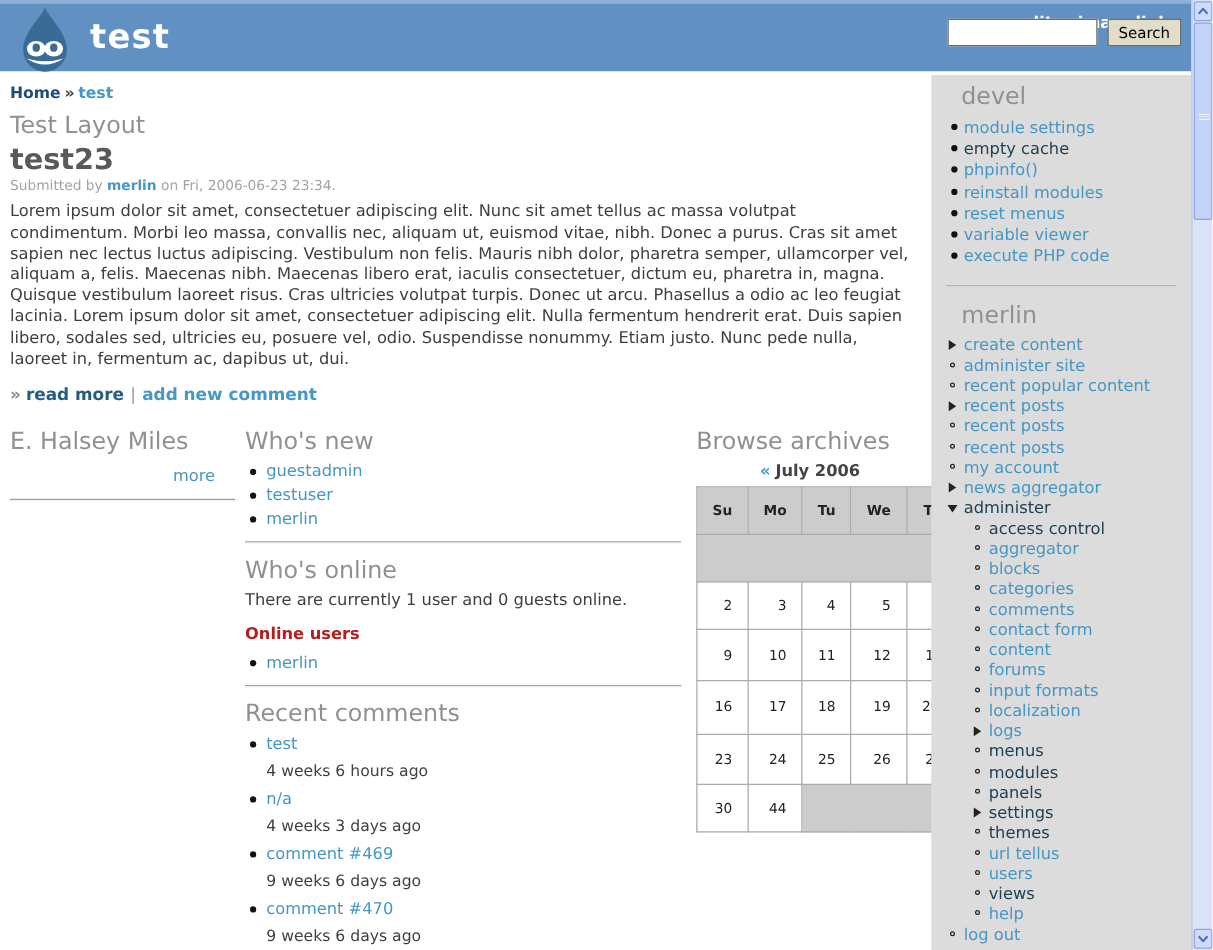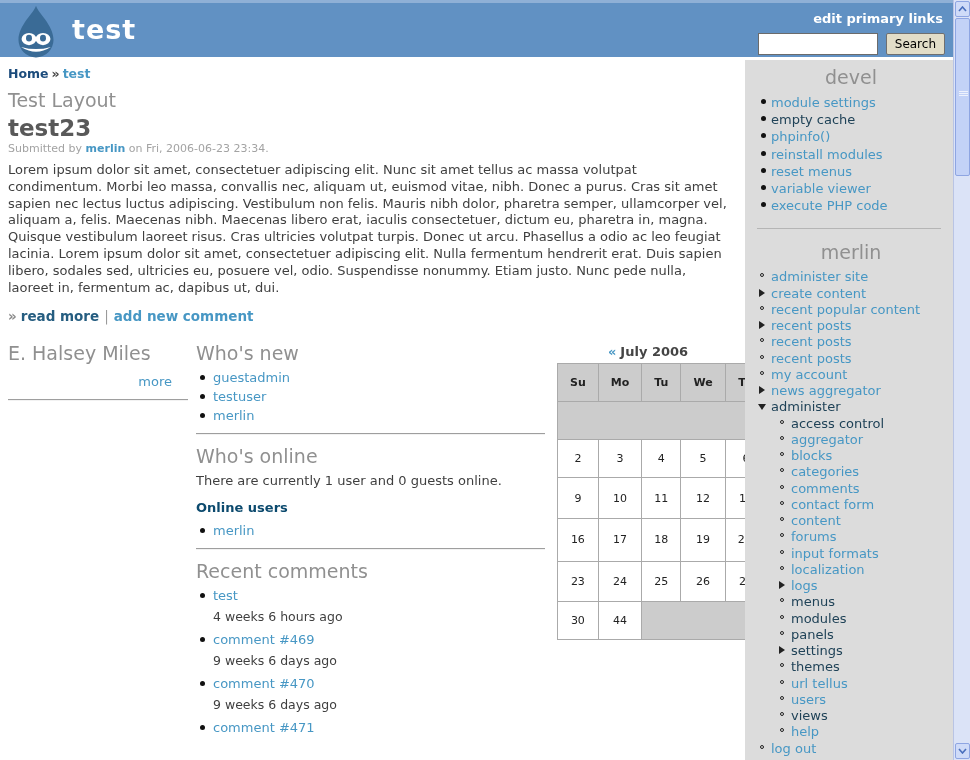--- a/index.html
+++ b/index.html
@@ -23,21 +23,21 @@
     background:var(--header-blue);border-top:3px solid var(--header-top);
   }
   .logo{position:absolute;left:8px;top:1px;}
   .site-name{
     position:absolute;left:72px;top:11px;color:#ffffff;
     font-size:27px;font-weight:bold;letter-spacing:1px;
   }
   .edit-links{
     position:absolute;right:10px;top:8px;color:#ffffff;font-weight:bold;font-size:13px;
   }
-  .search-row{position:absolute;right:8px;top:30px;display:flex;gap:8px;}
+  .search-row{position:absolute;right:8px;top:12px;display:flex;gap:8px;}
   .search-input{
     width:120px;height:22px;border:1px solid #6b6b6b;background:#ffffff;
     font-size:12px;padding:2px 4px;font-family:inherit;
   }
   .search-btn{
     height:22px;padding:1px 8px;font-size:12px;font-family:inherit;color:#000;
     background:#e2ddc8;border:1px solid #6f6f6f;border-radius:2px;cursor:pointer;
   }
 
   
@@ -67,40 +67,40 @@
 
   ul.plain{list-style:none;margin:0;padding:0;font-size:13px;}
   ul.plain li{position:relative;padding-left:17px;margin-bottom:4px;}
   .blt{position:absolute;display:inline-block;}
   .b-disc{left:4px;top:5px;width:5px;height:5px;border-radius:50%;background:#111;}
   .b-circle{left:3px;top:4px;width:4px;height:4px;border-radius:50%;border:1px solid #222;background:transparent;}
   .b-tri-right{left:2px;top:3px;width:0;height:0;border-left:6px solid #222;border-top:4px solid transparent;border-bottom:4px solid transparent;}
   .b-tri-down{left:1px;top:5px;width:0;height:0;border-top:6px solid #222;border-left:4px solid transparent;border-right:4px solid transparent;}
 
   .status-text{font-size:13px;margin:2px 0 10px 0;}
-  .sub-title{font-size:13px;font-weight:bold;color:#0c4a6e;margin:12px 0 8px 0;}
+  .sub-title{font-size:13px;font-weight:bold;color:#b91c1c;margin:12px 0 8px 0;}
   .c-time{font-size:12.5px;color:var(--body-text);font-weight:normal;margin-top:6px;}
   #recent-comments-list li{margin-bottom:8px;}
 
   
   .cal-nav{font-size:13px;text-align:center;margin:2px 0 4px 0;font-weight:bold;color:#444;}
   .cal-nav a{color:var(--link);margin-right:4px;}
   table.cal{border-collapse:collapse;width:182px;font-size:11px;}
-  table.cal th,table.cal td{border:1px solid #aaaaaa;text-align:center;padding:12px;height:21px;width:26px;}
+  table.cal th,table.cal td{border:1px solid #aaaaaa;text-align:right;padding:12px;height:21px;width:26px;}
   table.cal th{background:#cccccc;font-weight:bold;color:#222;}
   td.cal-empty{background:#cccccc;}
   td.cal-day{background:#ffffff;color:#222;cursor:pointer;}
   td.cal-day.sel{background:var(--sel-day);border:6px solid #4c1d95;color:#10243c;}
 
   
   .sidebar{
     position:absolute;left:745px;top:60px;width:208px;height:700px;
     background:var(--sidebar-bg);padding:4px 8px 0 12px;
   }
-  .sidebar .block-title{margin:2px 0 6px 0;text-align:center;}
+  .sidebar .block-title{margin:2px 0 6px 12px;}
   ul.menu{list-style:none;margin:0;padding:0;font-size:13px;}
   ul.menu li{position:relative;padding-left:14px;line-height:17.2px;}
   ul.menu.tight li{line-height:16.25px;}
   ul.menu li.ind{margin-left:20px;}
   hr.block-sep{border:0;border-top:1px solid #b5b5b5;margin:14px 4px 12px 0;}
 
   
   .scrollbar{
     position:absolute;right:0;top:0;width:17px;height:760px;
     background:#dbe3f7;border-left:1px solid #b9c4e4;
@@ -179,27 +179,29 @@
       <div class="status-text">There are currently 1 user and 0 guests online.</div>
       <div class="sub-title">Online users</div>
       <ul class="plain" id="online-users-list">
           <li><span class="blt b-disc"></span><a class="lnk">merlin</a></li>
         </ul>
       <hr class="div">
 
       <div class="block-title">Recent comments</div>
       <ul class="plain" id="recent-comments-list">
           <li><span class="blt b-disc"></span><a class="lnk">test</a><div class="c-time">4 weeks 6 hours ago</div></li>
+          <li><span class="blt b-disc"></span><a class="lnk">n/a</a><div class="c-time">4 weeks 3 days ago</div></li>
           <li><span class="blt b-disc"></span><a class="lnk">comment #469</a><div class="c-time">9 weeks 6 days ago</div></li>
           <li><span class="blt b-disc"></span><a class="lnk">comment #470</a><div class="c-time">9 weeks 6 days ago</div></li>
           <li><span class="blt b-disc"></span><a class="lnk">comment #471</a></li>
         </ul>
     </div>
 
     <div class="col-cal">
+      <div class="block-title">Browse archives</div>
       <div class="cal-nav">
         <a>«</a><span>July 2006</span>
       </div>
       <table class="cal">
         <thead id="cal-head">
             <tr>
               <th>Su</th>
               <th>Mo</th>
               <th>Tu</th>
               <th>We</th>
@@ -270,22 +272,22 @@
         <li><span class="blt b-disc"></span><a class="lnk">reinstall modules</a></li>
         <li><span class="blt b-disc"></span><a class="lnk">reset menus</a></li>
         <li><span class="blt b-disc"></span><a class="lnk">variable viewer</a></li>
         <li><span class="blt b-disc"></span><a class="lnk">execute PHP code</a></li>
       </ul>
   </div>
   <hr class="block-sep">
   <div>
     <div class="block-title">merlin</div>
     <ul class="menu tight" id="merlin-list">
+        <li><span class="blt b-tri-right"></span><a class="lnk">create content</a></li>
         <li><span class="blt b-circle"></span><a class="lnk">administer site</a></li>
-        <li><span class="blt b-tri-right"></span><a class="lnk">create content</a></li>
         <li><span class="blt b-circle"></span><a class="lnk">recent popular content</a></li>
         <li><span class="blt b-tri-right"></span><a class="lnk">recent posts</a></li>
         <li><span class="blt b-circle"></span><a class="lnk">recent posts</a></li>
         <li><span class="blt b-circle"></span><a class="lnk">recent posts</a></li>
         <li><span class="blt b-circle"></span><a class="lnk">my account</a></li>
         <li><span class="blt b-tri-right"></span><a class="lnk">news aggregator</a></li>
         <li><span class="blt b-tri-down"></span><a class="lnk dark">administer</a></li>
         <li class="ind"><span class="blt b-circle"></span><a class="lnk dark">access control</a></li>
         <li class="ind"><span class="blt b-circle"></span><a class="lnk">aggregator</a></li>
         <li class="ind"><span class="blt b-circle"></span><a class="lnk">blocks</a></li>

